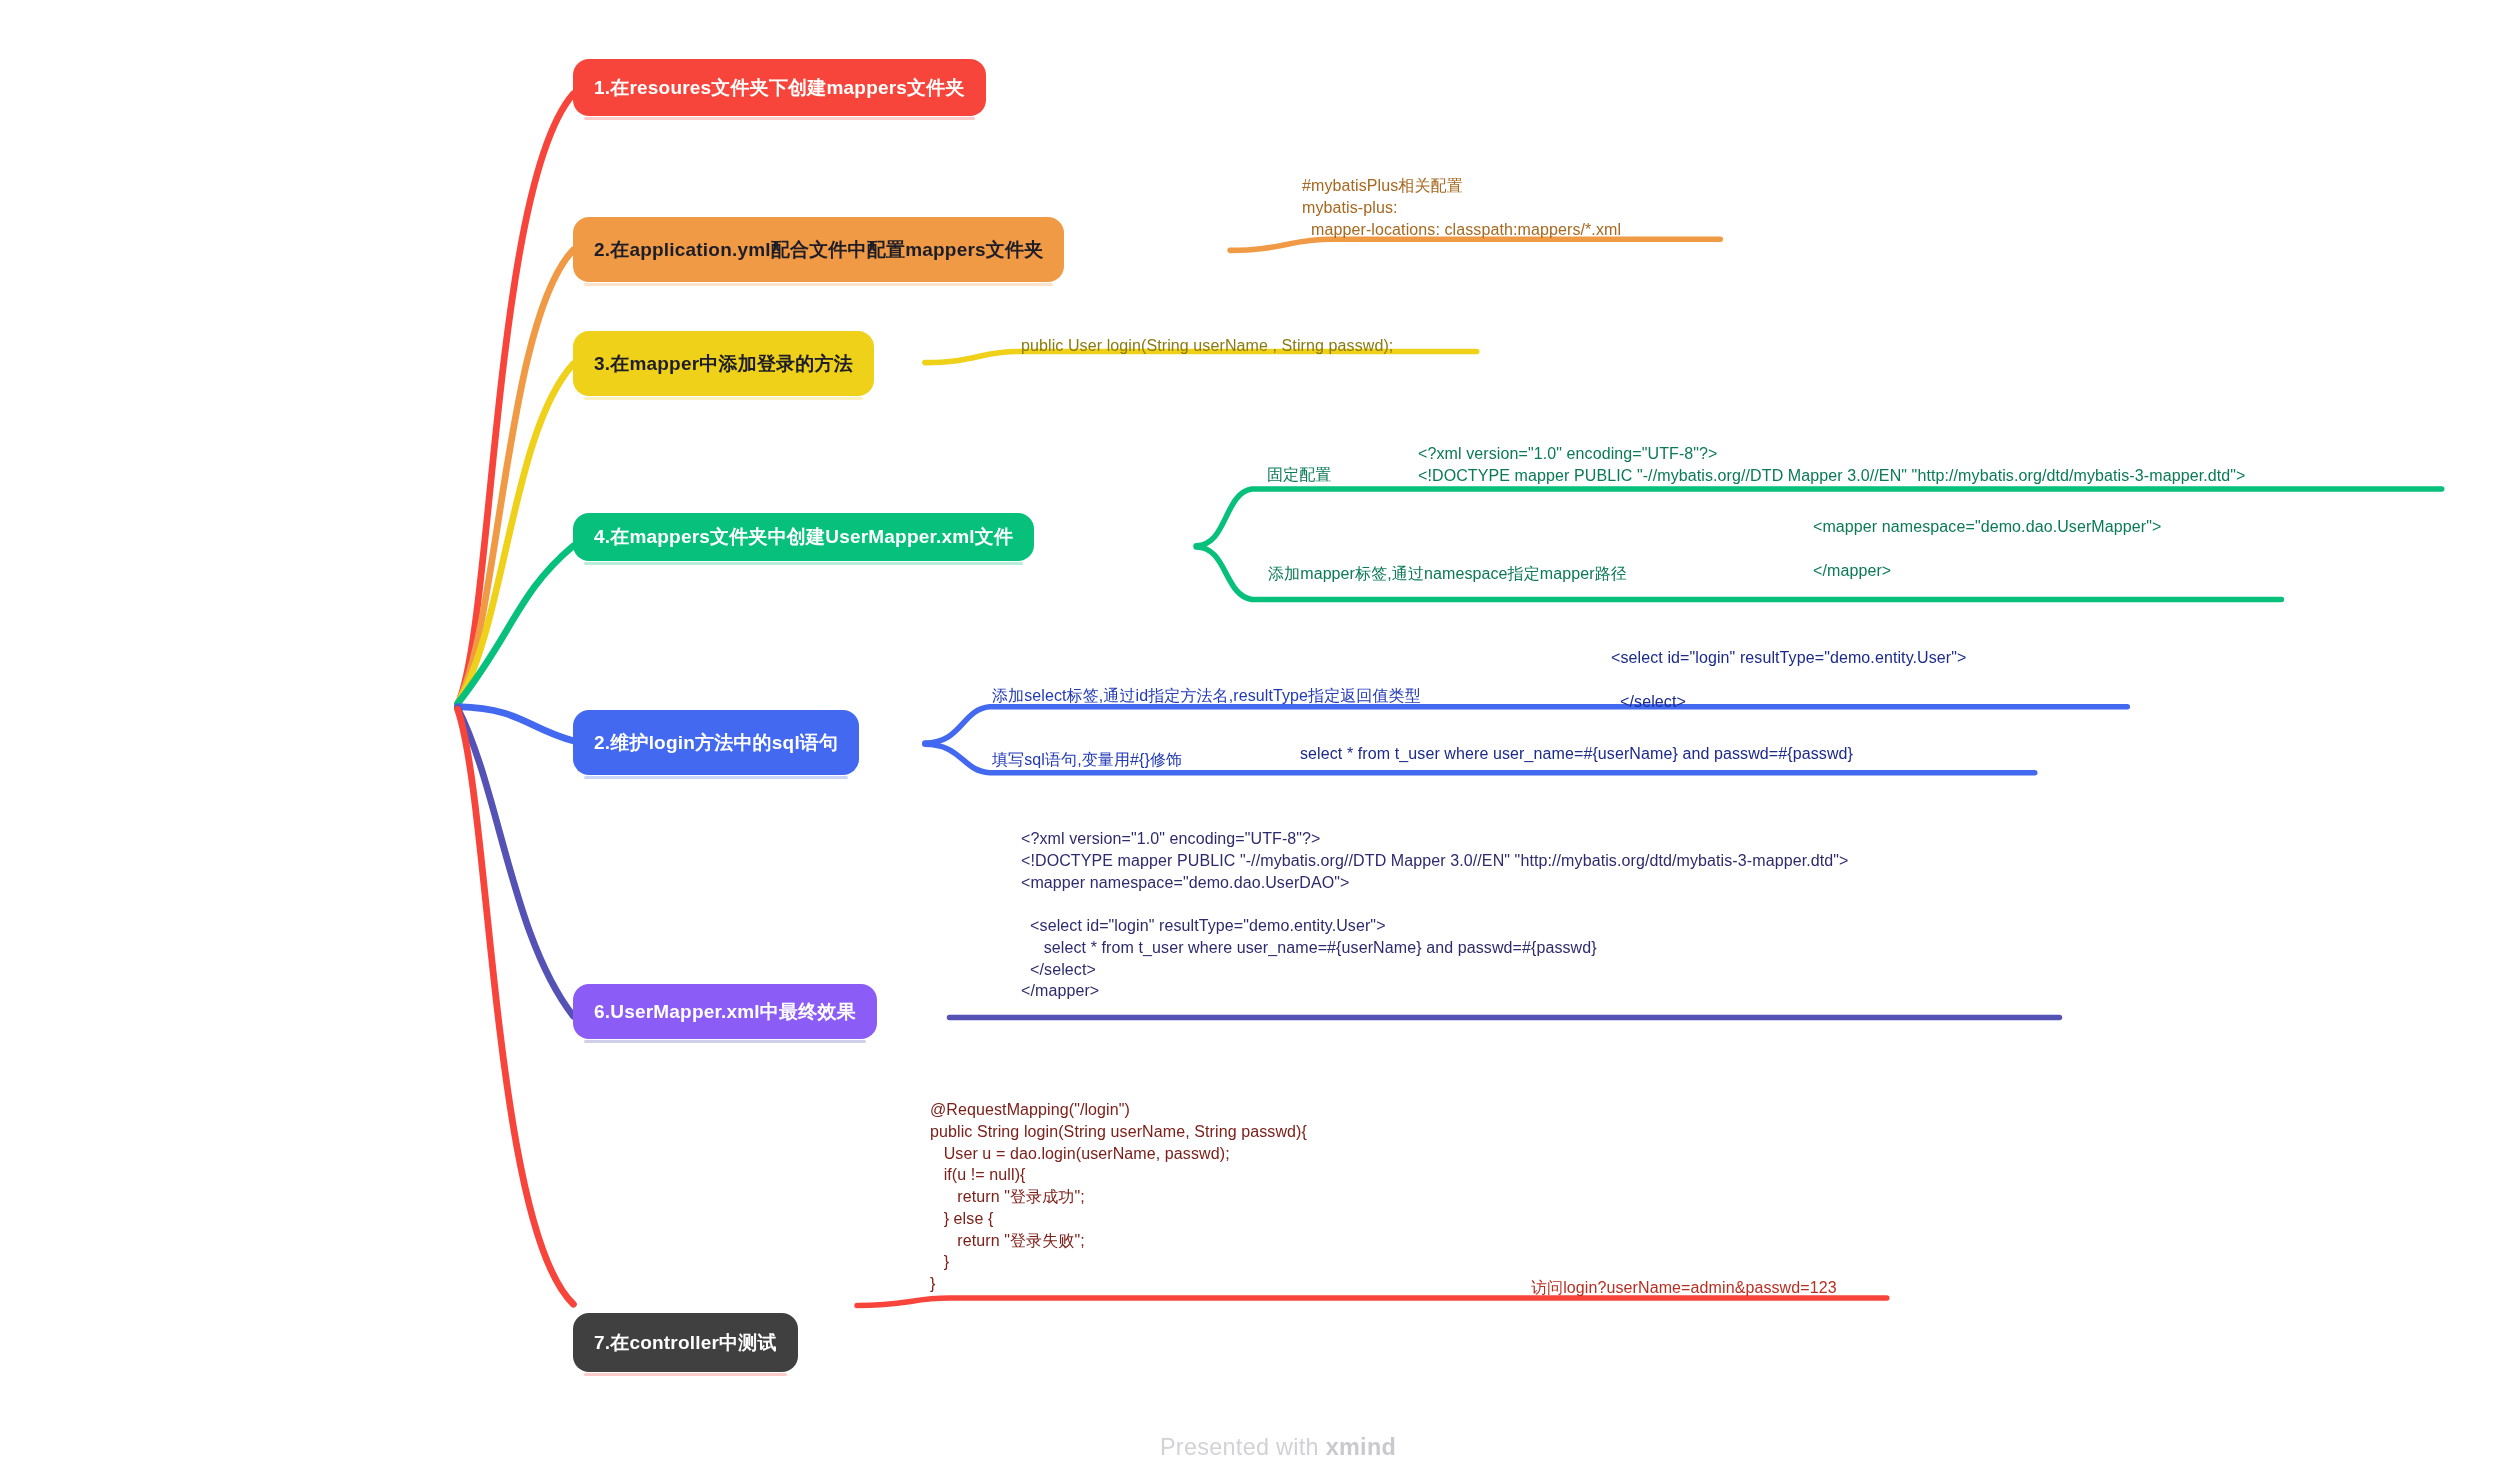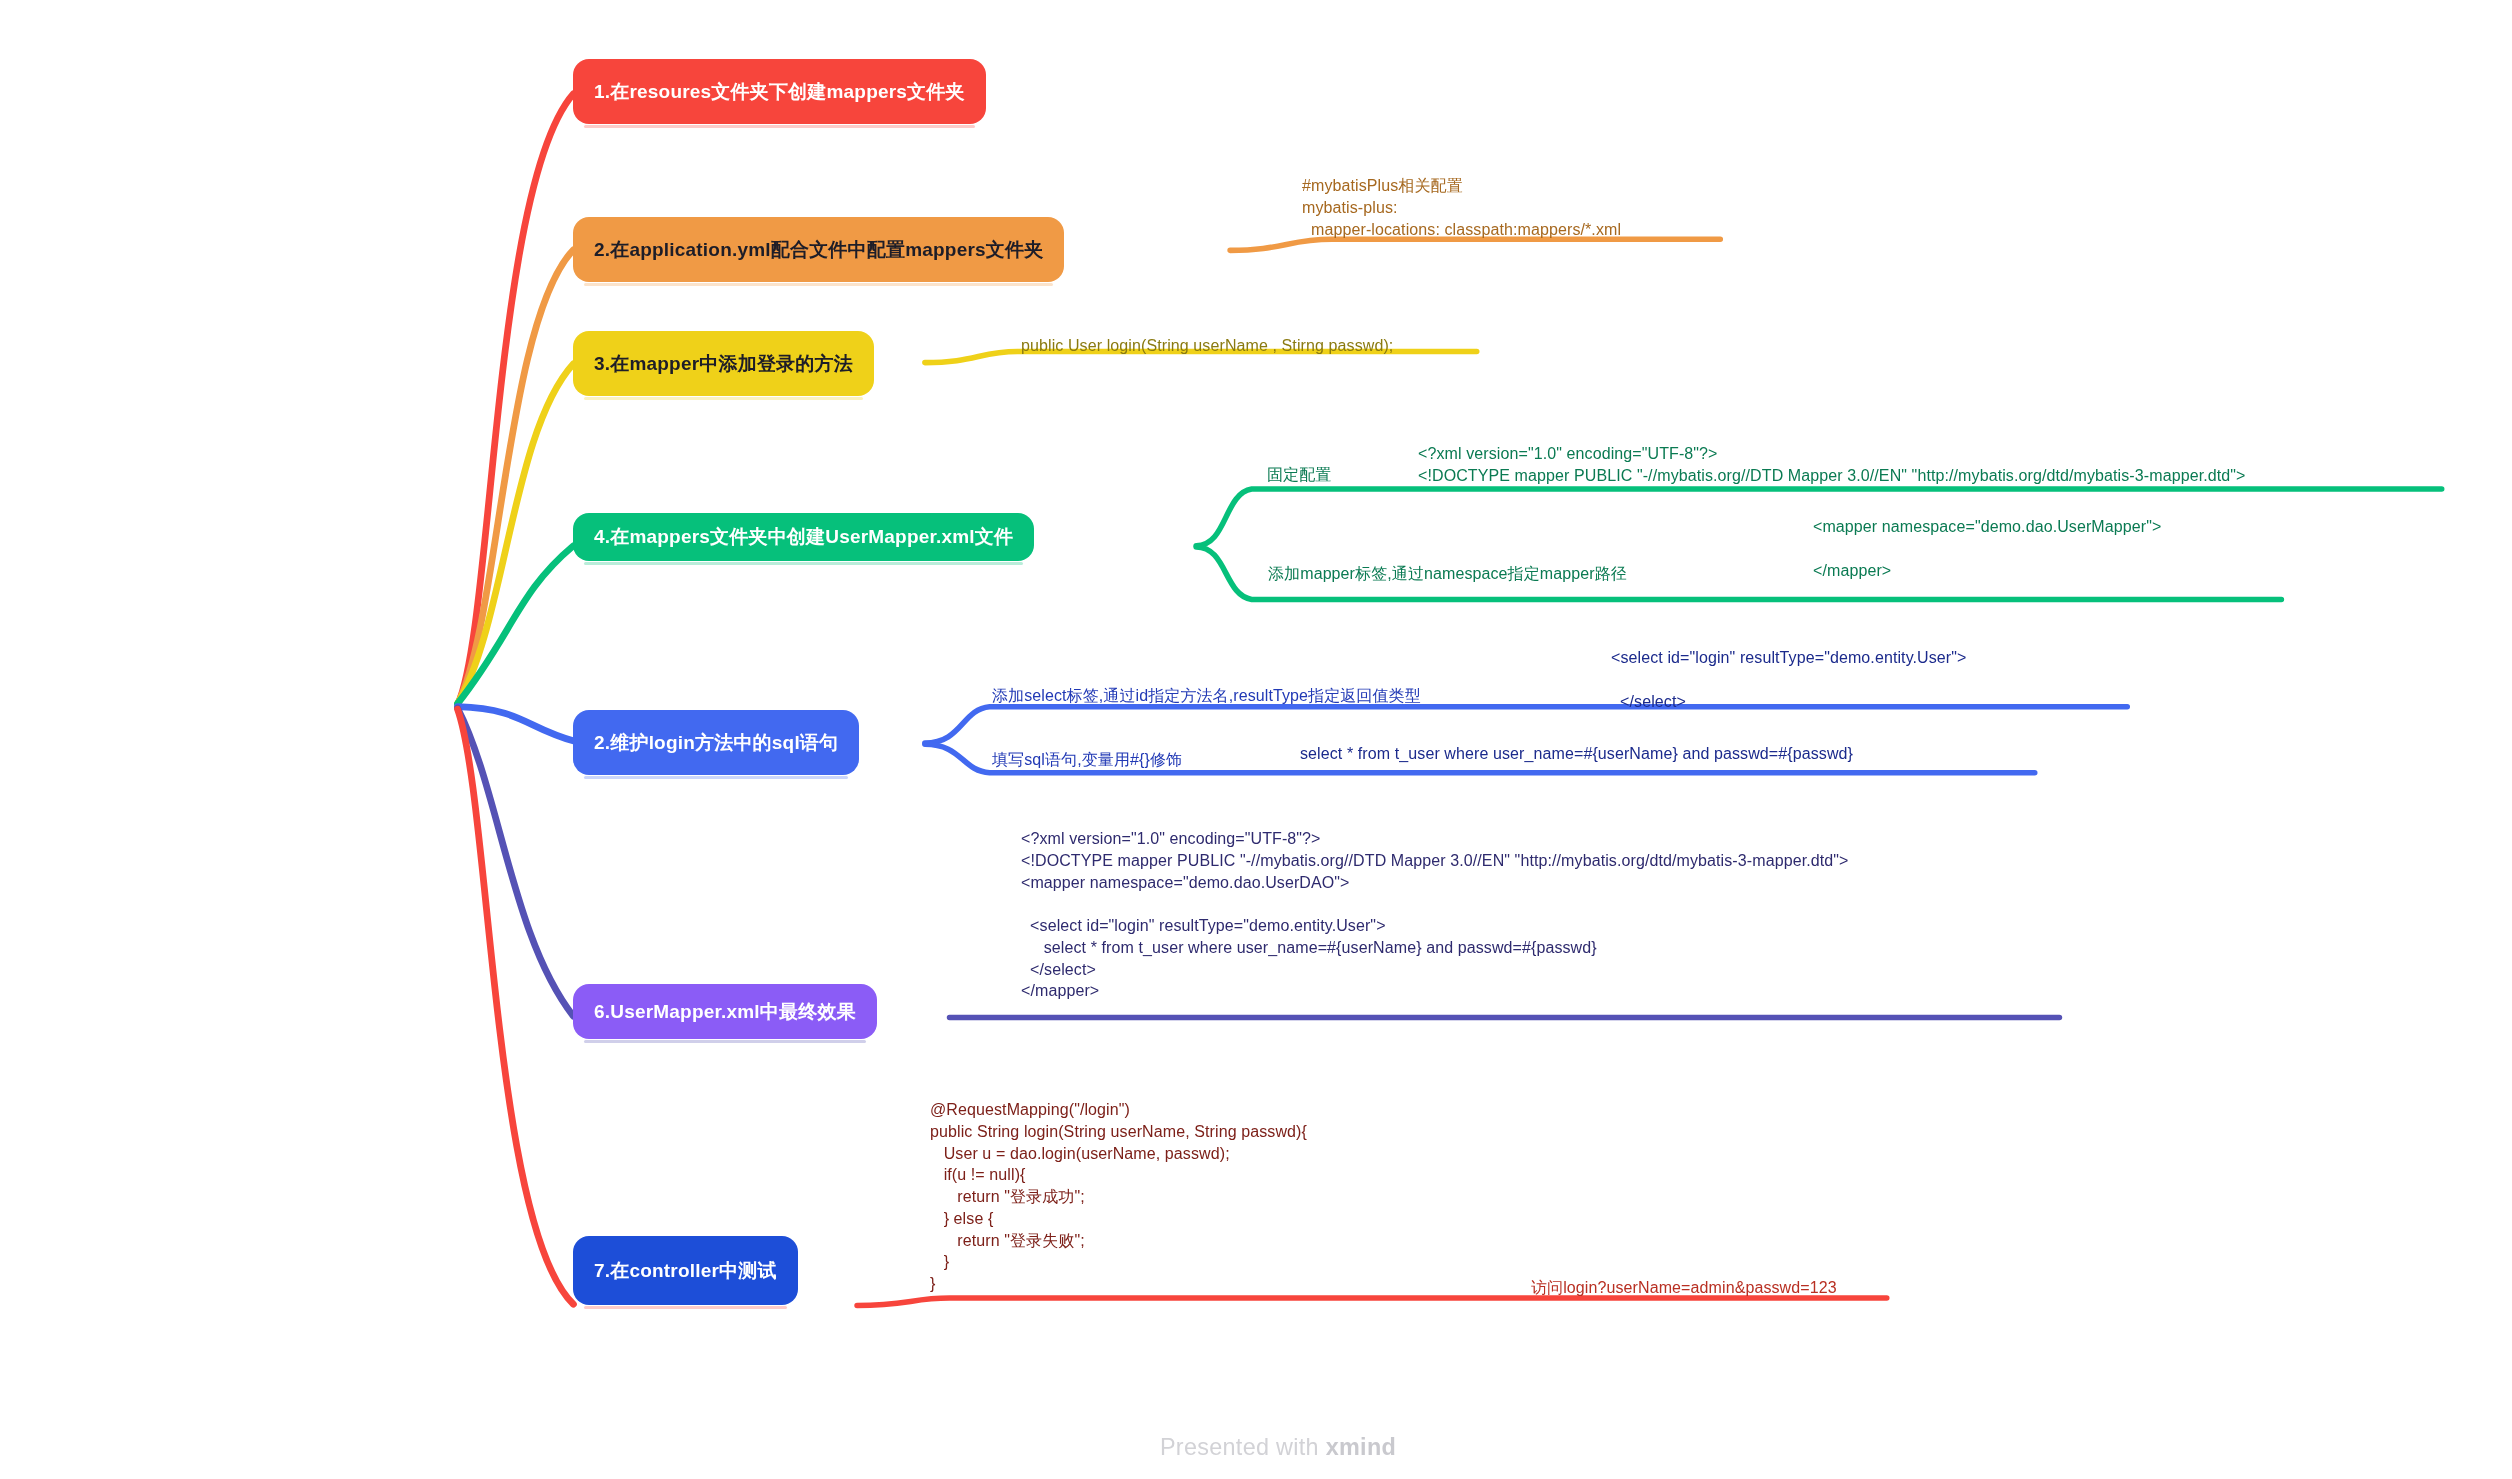--- a/index.html
+++ b/index.html
@@ -107,21 +107,21 @@
 
     <path fill="none" stroke="#4269f0" stroke-width="9" stroke-linecap="round" d="M1500,1205 C1560,1205 1560,1150 1605,1146 L3450,1146"></path>
     <path fill="none" stroke="#4269f0" stroke-width="9" stroke-linecap="round" d="M1500,1207 C1560,1207 1560,1250 1605,1253 L3300,1253"></path>
 
     <path fill="none" stroke="#5552b5" stroke-width="9" stroke-linecap="round" d="M1540,1650 L3340,1650"></path>
 
     <path fill="none" stroke="#f7453c" stroke-width="9" stroke-linecap="round" d="M1390,2117 C1470,2117 1480,2105 1540,2105 L3060,2105"></path>
   </svg>
 
 
-  <div class="topic light-text" style="left:573px; top:59px; height:65px; background:#f7453c;">
+  <div class="topic light-text" style="left:573px; top:59px; height:57px; background:#f7453c;">
     <span>1.在resoures文件夹下创建mappers文件夹</span>
     <span class="shadow-line" style="background:#f7453c;"></span>
   </div>
 
   <div class="topic" style="left:573px; top:217px; height:65px; background:#f09a45;">
     <span>2.在application.yml配合文件中配置mappers文件夹</span>
     <span class="shadow-line" style="background:#f09a45;"></span>
   </div>
   <div class="code-block" style="left:1302px; top:175px; color:#a6681f;">#mybatisPlus相关配置
 mybatis-plus:
@@ -162,21 +162,21 @@
   </div>
   <div class="code-block" style="left:1021px; top:828px; color:#2e2a6e;">&lt;?xml version="1.0" encoding="UTF-8"?&gt;
 &lt;!DOCTYPE mapper PUBLIC "-//mybatis.org//DTD Mapper 3.0//EN" "http://mybatis.org/dtd/mybatis-3-mapper.dtd"&gt;
 &lt;mapper namespace="demo.dao.UserDAO"&gt;
 
   &lt;select id="login" resultType="demo.entity.User"&gt;
      select * from t_user where user_name=#{userName} and passwd=#{passwd}
   &lt;/select&gt;
 &lt;/mapper&gt;</div>
 
-  <div class="topic light-text" style="left:573px; top:1236px; height:69px; background:#1d4ed8;">
+  <div class="topic light-text" style="left:573px; top:1313px; height:59px; background:#404040;">
     <span>7.在controller中测试</span>
     <span class="shadow-line" style="background:#f7453c;"></span>
   </div>
   <div class="code-block" style="left:930px; top:1099px; color:#7d2019;">@RequestMapping("/login")
 public String login(String userName, String passwd){
    User u = dao.login(userName, passwd);
    if(u != null){
       return "登录成功";
    } else {
       return "登录失败";

